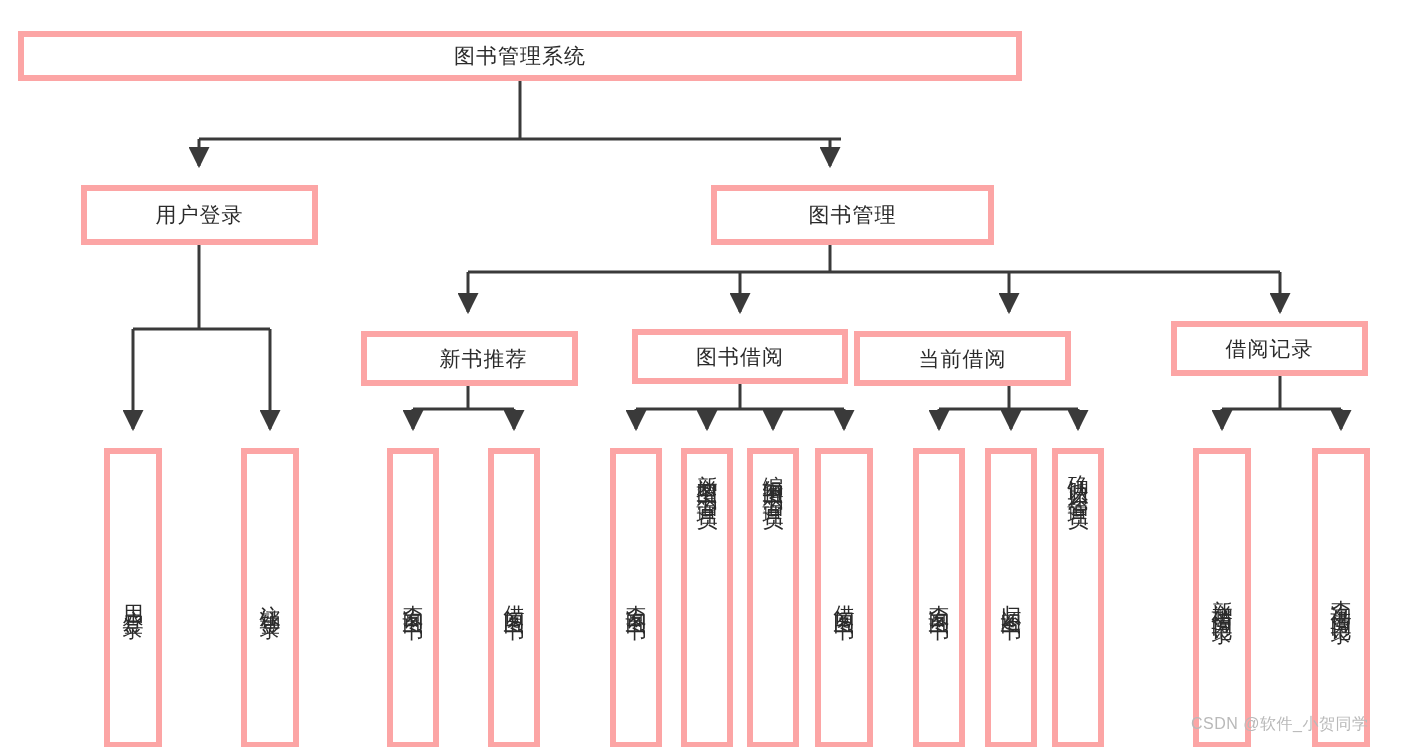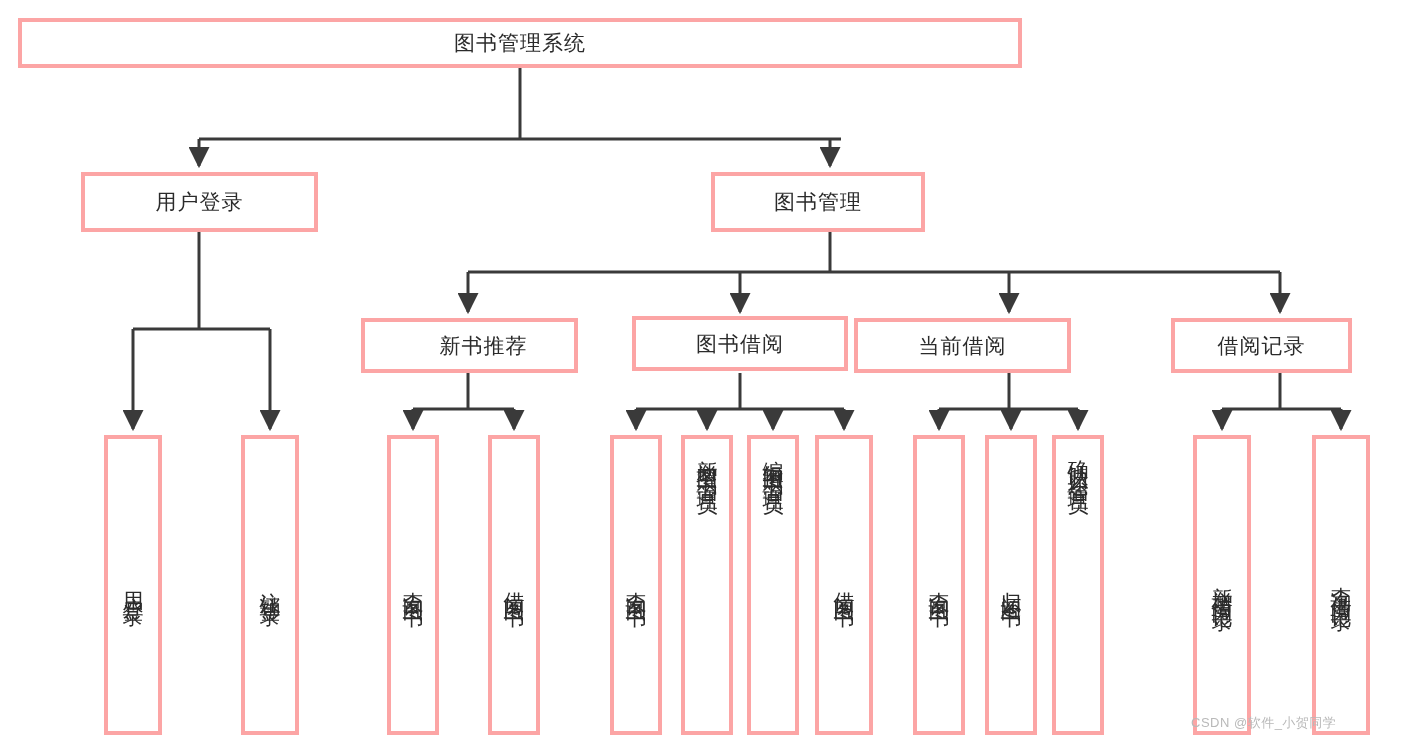--- a/index.html
+++ b/index.html
@@ -22,26 +22,27 @@
     position: absolute;
     left: 0;
     top: 0;
     width: 1405px;
     height: 747px;
     pointer-events: none;
   }
   .node {
     position: absolute;
     box-sizing: border-box;
-    border: 4px solid #fca5a5;
+    border: 6px solid #fca5a5;
     background: #ffffff;
     display: flex;
     align-items: center;
     justify-content: center;
     color: #2b2b2b;
+    margin-top: 13px;
   }
   .node.horiz {
     font-size: 21px;
     letter-spacing: 1px;
   }
   
   .node.vert {
     align-items: flex-start;
     justify-content: center;
     padding-top: 4px;
@@ -54,21 +55,21 @@
     letter-spacing: 5px;
     white-space: nowrap;
     -webkit-writing-mode: vertical-rl;
   }
   .node.vert.center {
     align-items: center;
     padding-top: 0;
   }
   .watermark {
     position: absolute;
-    font-size: 13px;
+    font-size: 16px;
     color: #b9b9b9;
     letter-spacing: 0.5px;
     white-space: nowrap;
     pointer-events: none;
   }
 </style>
 </head>
 <body>
 
 <div id="canvas" style="background: rgb(255, 255, 255);">
@@ -120,26 +121,26 @@
       <path d="M 1280 373 L 1280 409"></path>
       <path d="M 1222 409 L 1341 409"></path>
       <path d="M 1222 409 L 1222 429" marker-end="url(#arrow)"></path>
       <path d="M 1341 409 L 1341 429" marker-end="url(#arrow)"></path>
     </g>
   </svg>
 
   <div class="node horiz" style="left: 18px; top: 18px; width: 1004px; height: 50px;">图书管理系统</div>
 
   <div class="node horiz" style="left: 81px; top: 172px; width: 237px; height: 60px;">用户登录</div>
-  <div class="node horiz" style="left: 711px; top: 172px; width: 214px; height: 60px;">图书管理</div>
+  <div class="node horiz" style="left: 711px; top: 172px; width: 283px; height: 60px;">图书管理</div>
 
   <div class="node horiz" style="left: 361px; top: 318px; width: 217px; height: 55px; padding-left: 28px;">新书推荐</div>
   <div class="node horiz" style="left: 632px; top: 316px; width: 216px; height: 55px;">图书借阅</div>
   <div class="node horiz" style="left: 854px; top: 318px; width: 217px; height: 55px;">当前借阅</div>
-  <div class="node horiz" style="left: 1171px; top: 318px; width: 181px; height: 55px;">借阅记录</div>
+  <div class="node horiz" style="left: 1171px; top: 308px; width: 197px; height: 55px;">借阅记录</div>
 
   <div class="node vert center" style="left: 104px; top: 435px; width: 58px; height: 300px;">
     <span class="vtext">用户登录</span>
   </div>
   <div class="node vert center" style="left: 241px; top: 435px; width: 58px; height: 300px;">
     <span class="vtext">注销登录</span>
   </div>
   <div class="node vert center" style="left: 387px; top: 435px; width: 52px; height: 300px;">
     <span class="vtext">查询图书</span>
   </div>

